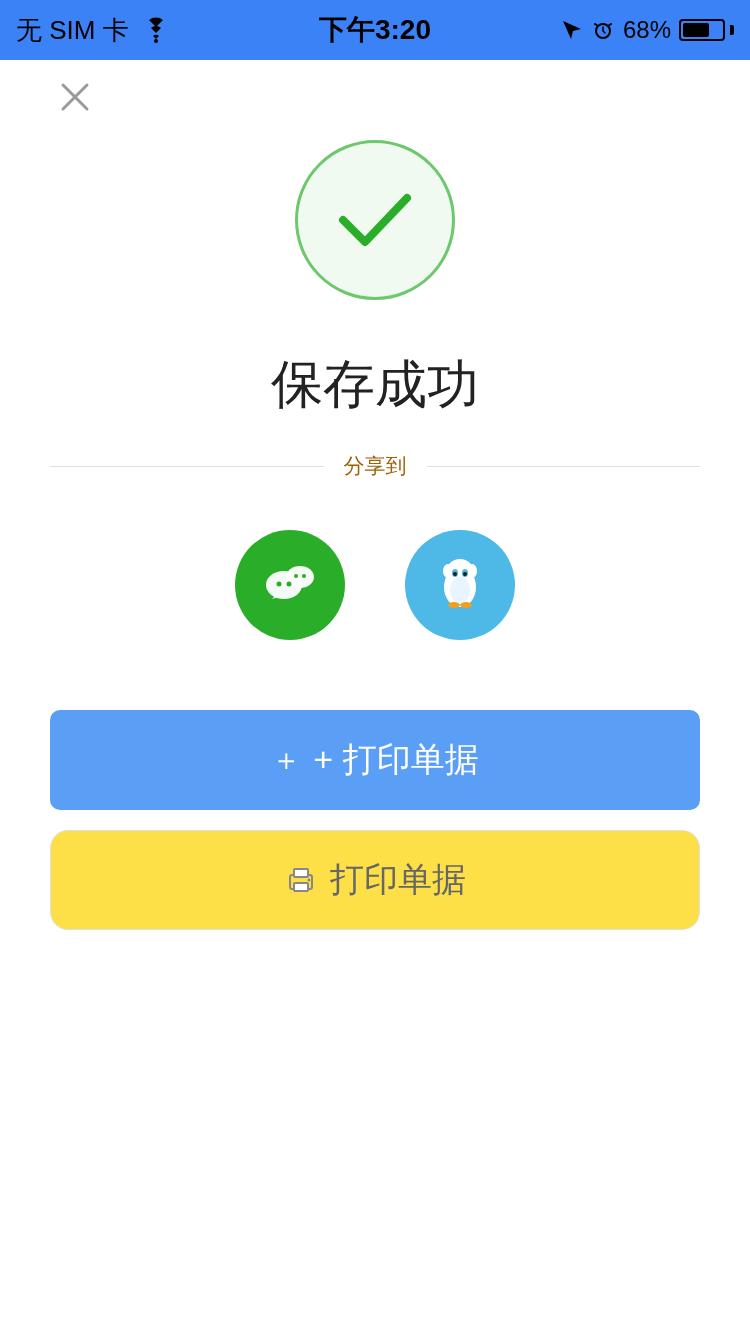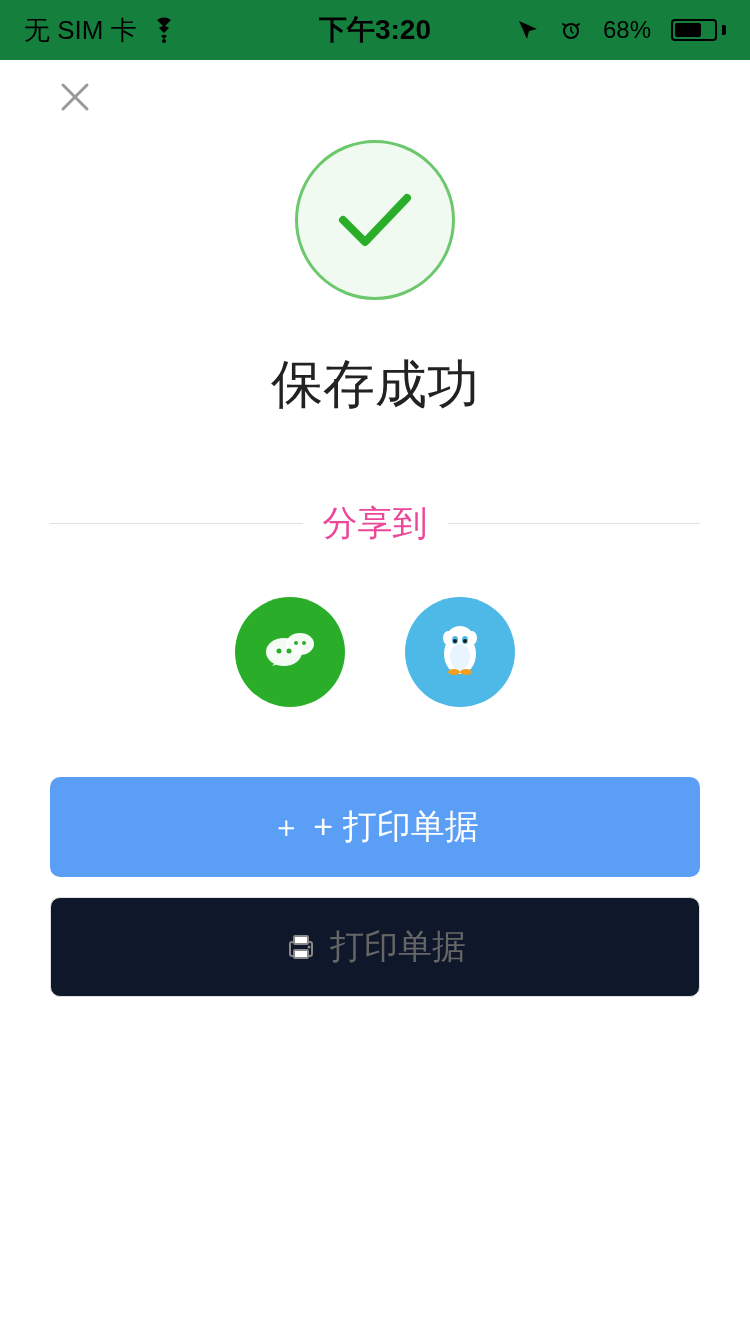--- a/index.html
+++ b/index.html
@@ -13,43 +13,43 @@
       overflow-x: hidden;
     }
 
     
     .status-bar {
       width: 100%;
       height: 60px;
       display: flex;
       align-items: center;
       justify-content: space-between;
-      padding: 0 24px;
-      background: #15803d;
+      padding: 0 16px;
+      background: #3b82f6;
     }
     .status-left {
       display: flex;
       align-items: center;
       gap: 10px;
       font-size: 26px;
       color: #000;
       font-weight: 500;
     }
     .status-center {
       font-size: 28px;
       font-weight: 700;
       color: #000;
       position: absolute;
       left: 50%;
       transform: translateX(-50%);
     }
     .status-right {
       display: flex;
       align-items: center;
-      gap: 20px;
+      gap: 8px;
       font-size: 24px;
       color: #000;
     }
     .battery-bar {
       display: inline-flex;
       align-items: center;
       gap: 3px;
     }
     .battery-rect {
       width: 46px;
@@ -115,39 +115,39 @@
     .checkmark {
       width: 80px;
       height: 60px;
     }
 
     
     .success-title {
       font-size: 52px;
       font-weight: 500;
       color: #222;
-      margin-bottom: 80px;
+      margin-bottom: 32px;
     }
 
     
     .share-divider {
       width: 100%;
       display: flex;
       align-items: center;
       padding: 0 50px;
       margin-bottom: 50px;
     }
     .divider-line {
       flex: 1;
       height: 1px;
       background: #e0e0e0;
     }
     .divider-text {
-      font-size: 35px;
-      color: #ec4899;
+      font-size: 21px;
+      color: #a16207;
       padding: 0 20px;
     }
 
     
     .share-icons {
       display: flex;
       gap: 60px;
       margin-bottom: 70px;
     }
     .share-icon-btn {
@@ -184,23 +184,23 @@
       font-size: 34px;
       cursor: pointer;
       display: flex;
       align-items: center;
       justify-content: center;
       gap: 12px;
     }
     .btn-secondary {
       width: 100%;
       height: 100px;
-      background: #0f172a;
+      background: #fde047;
       border: 1px solid #e0e0e0;
-      border-radius: 10px;
+      border-radius: 18px;
       color: #666;
       font-size: 34px;
       cursor: pointer;
       display: flex;
       align-items: center;
       justify-content: center;
       gap: 12px;
     }
     .btn-icon {
       font-size: 30px;

